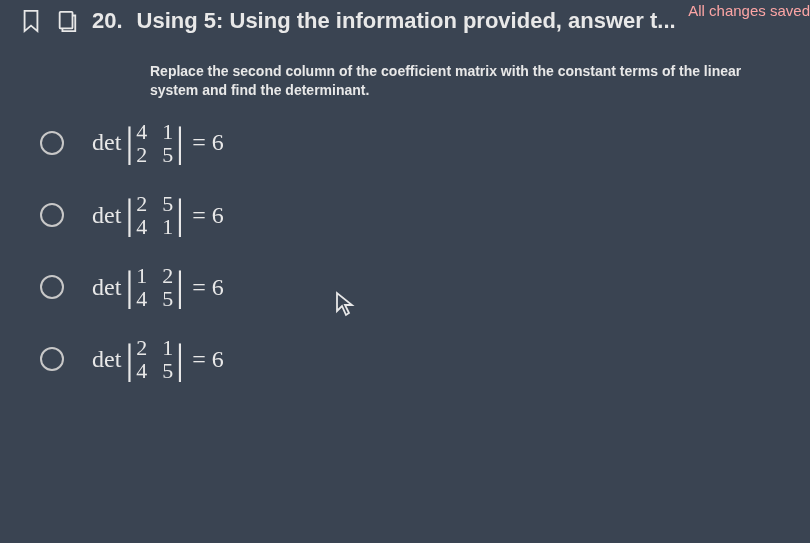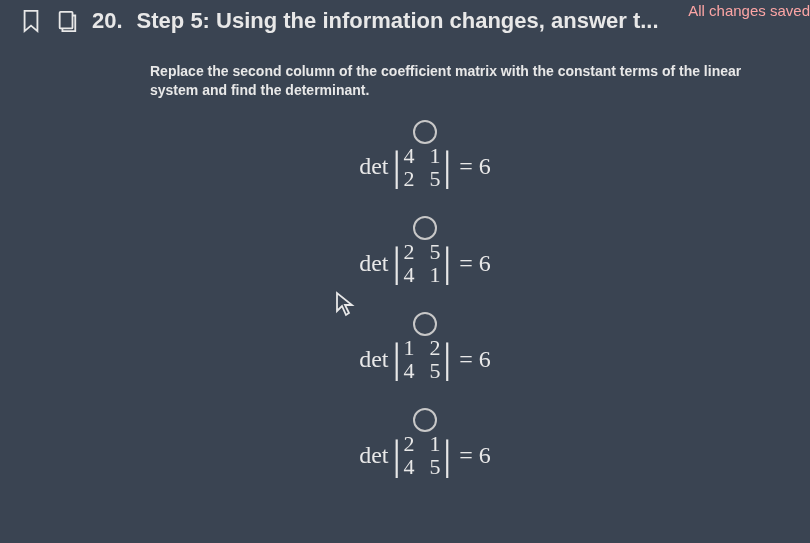--- a/index.html
+++ b/index.html
@@ -51,21 +51,21 @@
       margin: 24px 40px 20px 150px;
       line-height: 1.35;
     }
     .options {
       margin-left: 40px;
     }
     .option {
       display: flex;
       align-items: center;
       margin-bottom: 26px;
-      flex-direction: column;
+      gap: 28px;
     }
     .radio {
       width: 24px;
       height: 24px;
       border: 2.5px solid #c8c8c8;
       border-radius: 50%;
       flex-shrink: 0;
     }
     .det-expr {
       display: flex;
@@ -112,21 +112,21 @@
         <path d="M5 3 h14 v22 l-7-6 -7 6 z"></path>
       </svg>
   </span>
   <span class="copy-icon">
     <svg viewBox="0 0 24 28">
         <rect x="4" y="4" width="14" height="18" rx="1"></rect>
         <path d="M18 8 h3 v17 h-14 v-3"></path>
       </svg>
   </span>
   <span class="question-number">20.</span>
-  <span class="question-title">Step 5: Using the information changes, answer t...</span>
+  <span class="question-title">Using 5: Using the information provided, answer t...</span>
 </div>
 <div class="save-status">All changes saved</div>
 
 <div class="instruction">Replace the second column of the coefficient matrix with the constant terms of the linear system and find the determinant.</div>
 
 <div class="options">
 
   <div class="option">
     <div class="radio"></div>
     <div class="det-expr">

